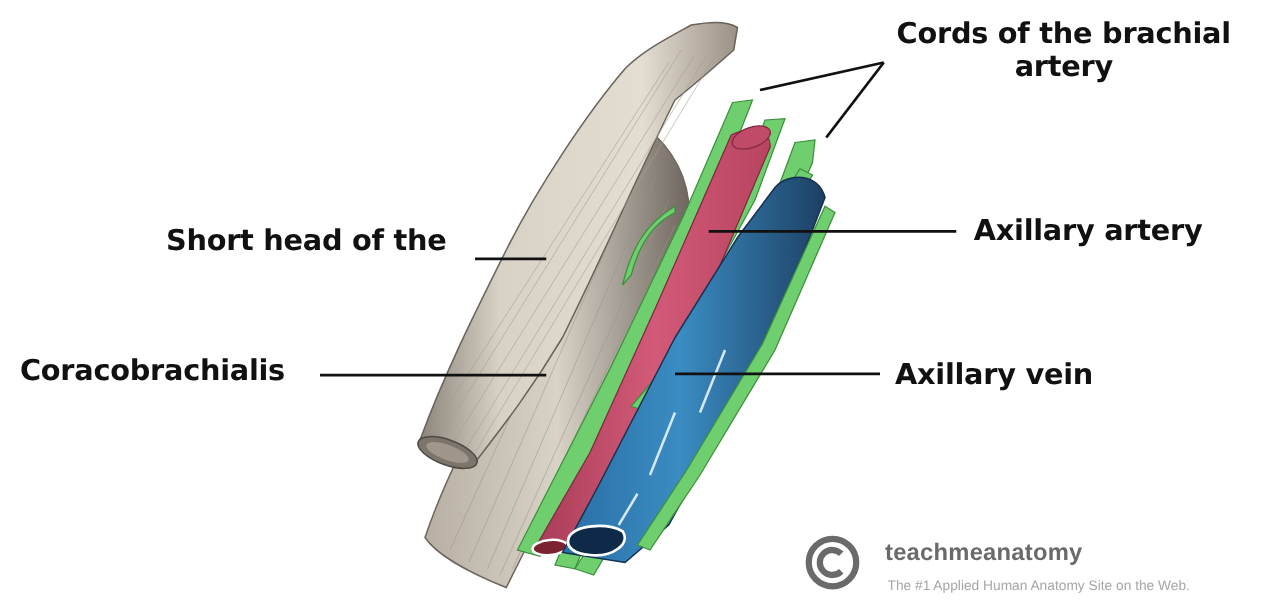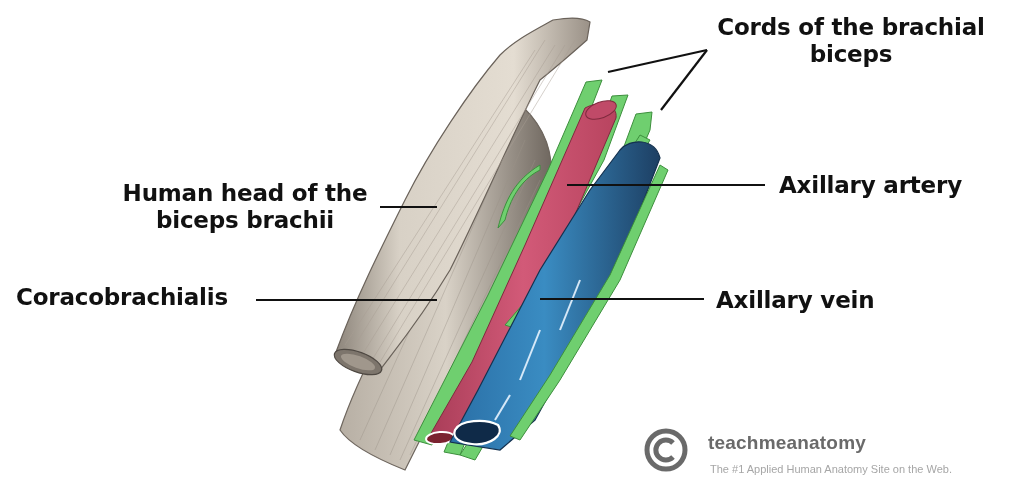--- a/index.html
+++ b/index.html
@@ -103,26 +103,25 @@
       <line x1="707" y1="50" x2="661" y2="110"></line>
       <line x1="380" y1="207" x2="437" y2="207"></line>
       <line x1="256" y1="300" x2="437" y2="300"></line>
       <line x1="567" y1="185" x2="765" y2="185"></line>
       <line x1="540" y1="299" x2="704" y2="299"></line>
     </g>
   </svg>
 
   <div class="label center" id="lbl-cords">
     <div>Cords of the brachial</div>
-    <div>biceps</div>
+    <div>artery</div>
   </div>
 
   <div class="label center" id="lbl-biceps">
-    <div>Human head of the</div>
-    <div>biceps brachii</div>
+    <div>Short head of the</div>
   </div>
 
   <div class="label" id="lbl-coraco">Coracobrachialis</div>
   <div class="label" id="lbl-vein">Axillary vein</div>
   <div class="label" id="lbl-artery">Axillary artery</div>
 
   <div class="brand">
     <svg class="brand-logo" viewBox="0 0 44 44">
       <circle cx="22" cy="22" r="19" fill="none" stroke="#6a6a6a" stroke-width="5"></circle>
       <path d="M29,15 A10,10 0 1 0 29,29" fill="none" stroke="#6a6a6a" stroke-width="5"></path>

